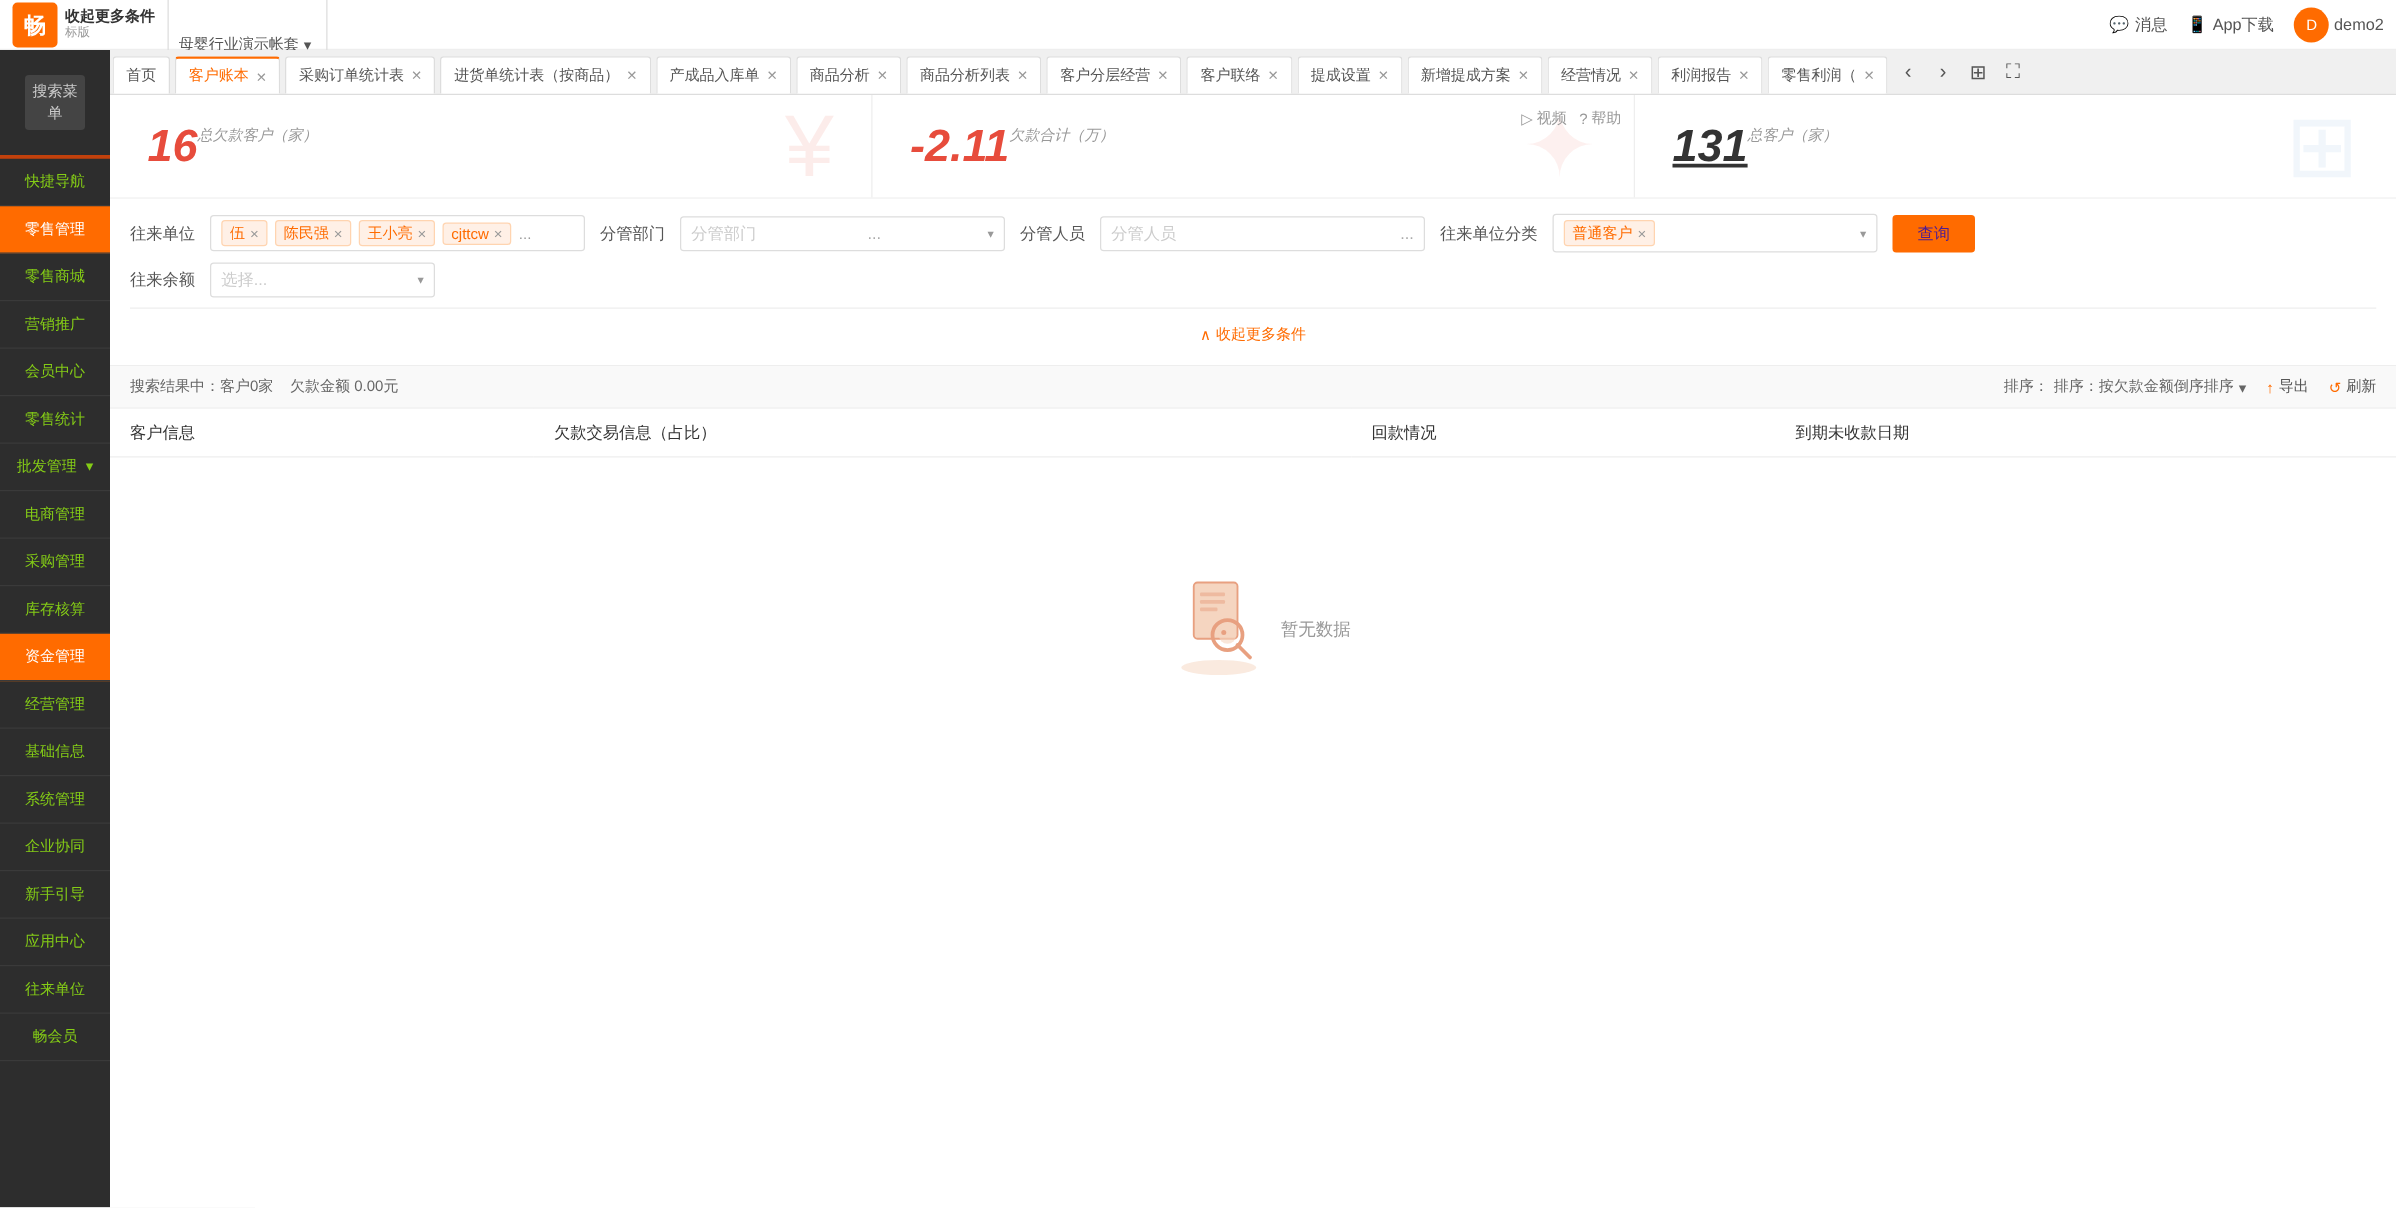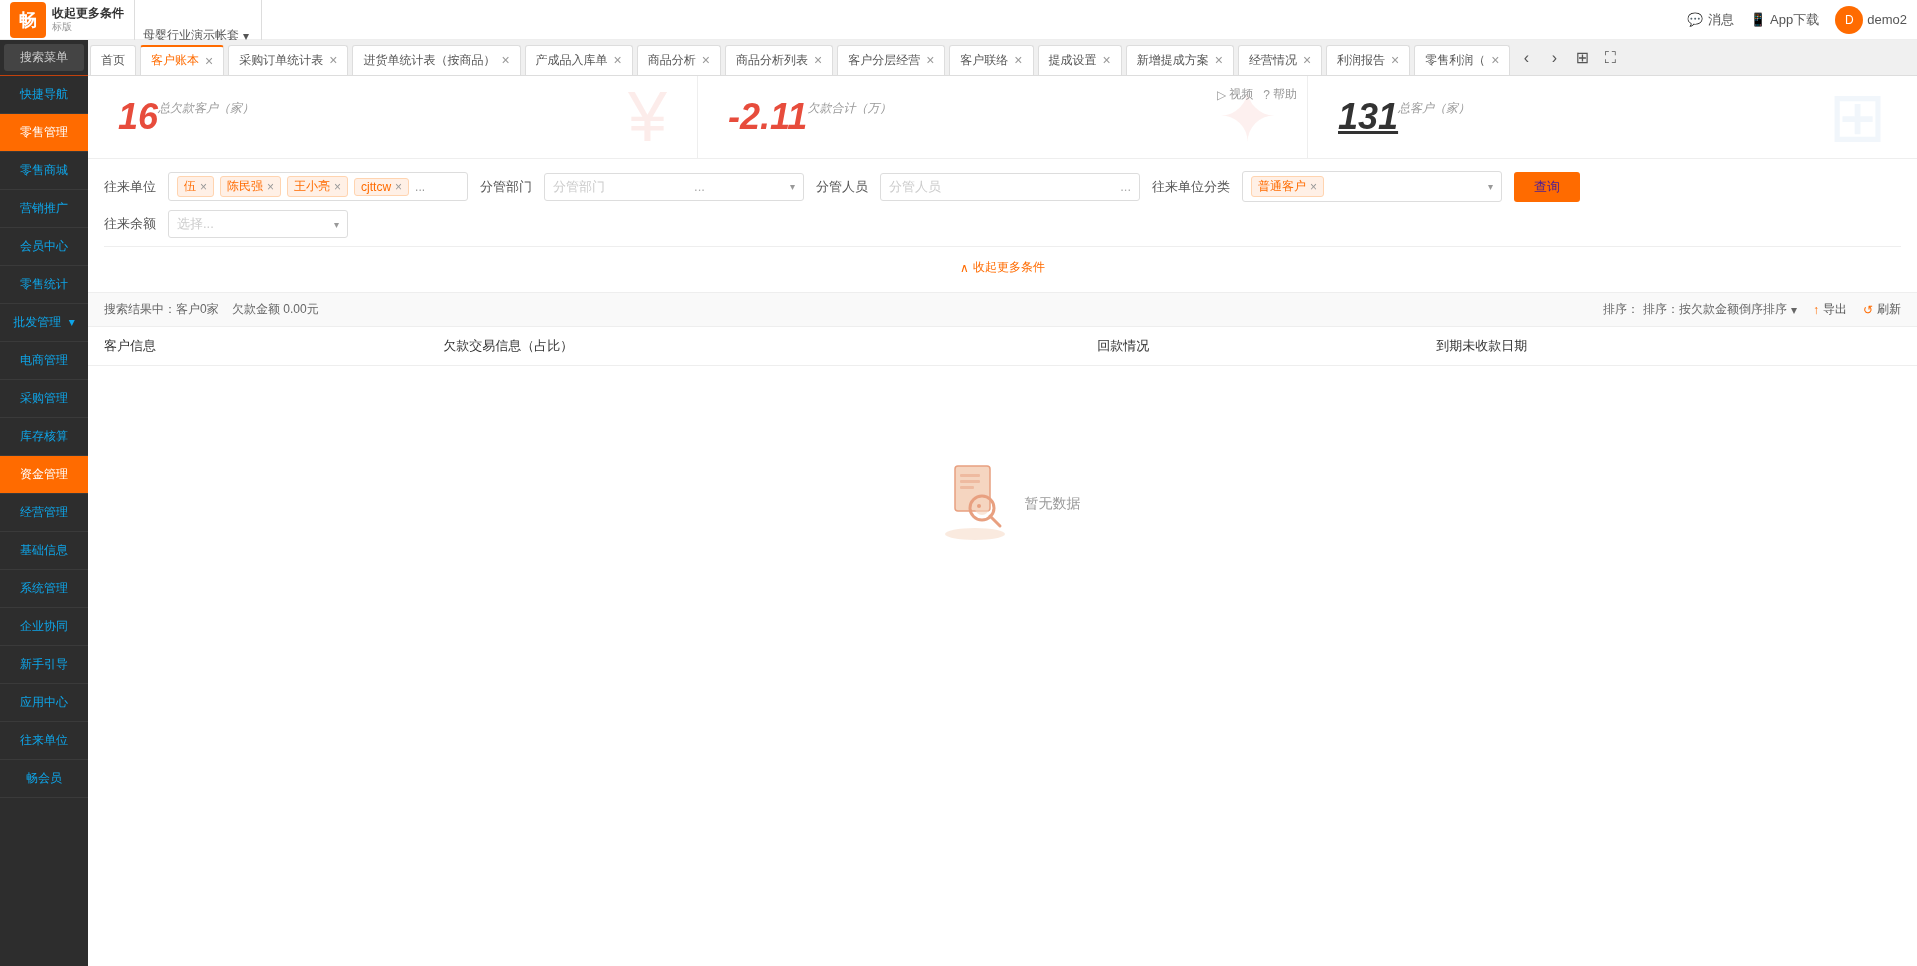--- a/index.html
+++ b/index.html
@@ -20,23 +20,23 @@
     .logo-text { display: flex; flex-direction: column; margin-left: 6px; line-height: 1.2; }
     .logo-text span:first-child { font-size: 12px; color: #333; font-weight: bold; }
     .logo-text span:last-child { font-size: 10px; color: #999; }
     .top-selector { display: flex; align-items: center; border: 1px solid #ddd; border-radius: 3px; padding: 2px 8px; cursor: pointer; font-size: 12px; color: #555; margin-right: auto; }
     .top-selector span { margin-right: 4px; margin-top: 32px; }
     .top-right { display: flex; align-items: center; gap: 16px; }
     .top-right-item { display: flex; align-items: center; gap: 4px; cursor: pointer; font-size: 13px; color: #555; }
     .avatar { width: 28px; height: 28px; border-radius: 50%; background: #ff6b00; display: flex; align-items: center; justify-content: center; color: #fff; font-size: 12px; }
 
     
-    .sidebar-search { padding: 4px; border-bottom: 1px solid #c2410c; }
+    .sidebar-search { padding: 20px; border-bottom: 3px solid #c2410c; }
     .sidebar-search-btn { width: 100%; background: #444; border: none; color: #ccc; padding: 5px; border-radius: 3px; cursor: pointer; font-size: 12px; text-align: center; }
-    .sidebar-nav-item { color: #0ea5e9; padding: 10px 0; text-align: center; cursor: pointer; font-size: 12px; border-bottom: 1px solid #3a3a3a; }
+    .sidebar-nav-item { color: #84cc16; padding: 10px 0; text-align: center; cursor: pointer; font-size: 12px; border-bottom: 1px solid #3a3a3a; }
     .sidebar-nav-item.active { background: #ff6b00; color: #fff; }
     .sidebar-nav-item.active-parent { background: #ff6b00; color: #fff; }
 
     
     .tab { display: flex; align-items: center; height: 30px; padding: 0 10px; background: #fff; border: 1px solid #ddd; border-bottom: none; border-radius: 3px 3px 0 0; margin: 4px 2px 0; font-size: 12px; cursor: pointer; color: #555; white-space: nowrap; flex-shrink: 0; }
     .tab.active { background: #fff; color: #ff6b00; border-top: 2px solid #ff6b00; }
     .tab .close-btn { margin-left: 6px; color: #999; font-size: 14px; cursor: pointer; }
     .tab-nav-btn { width: 24px; height: 24px; display: flex; align-items: center; justify-content: center; cursor: pointer; color: #555; font-size: 16px; flex-shrink: 0; margin: 0 2px; }
 
     

